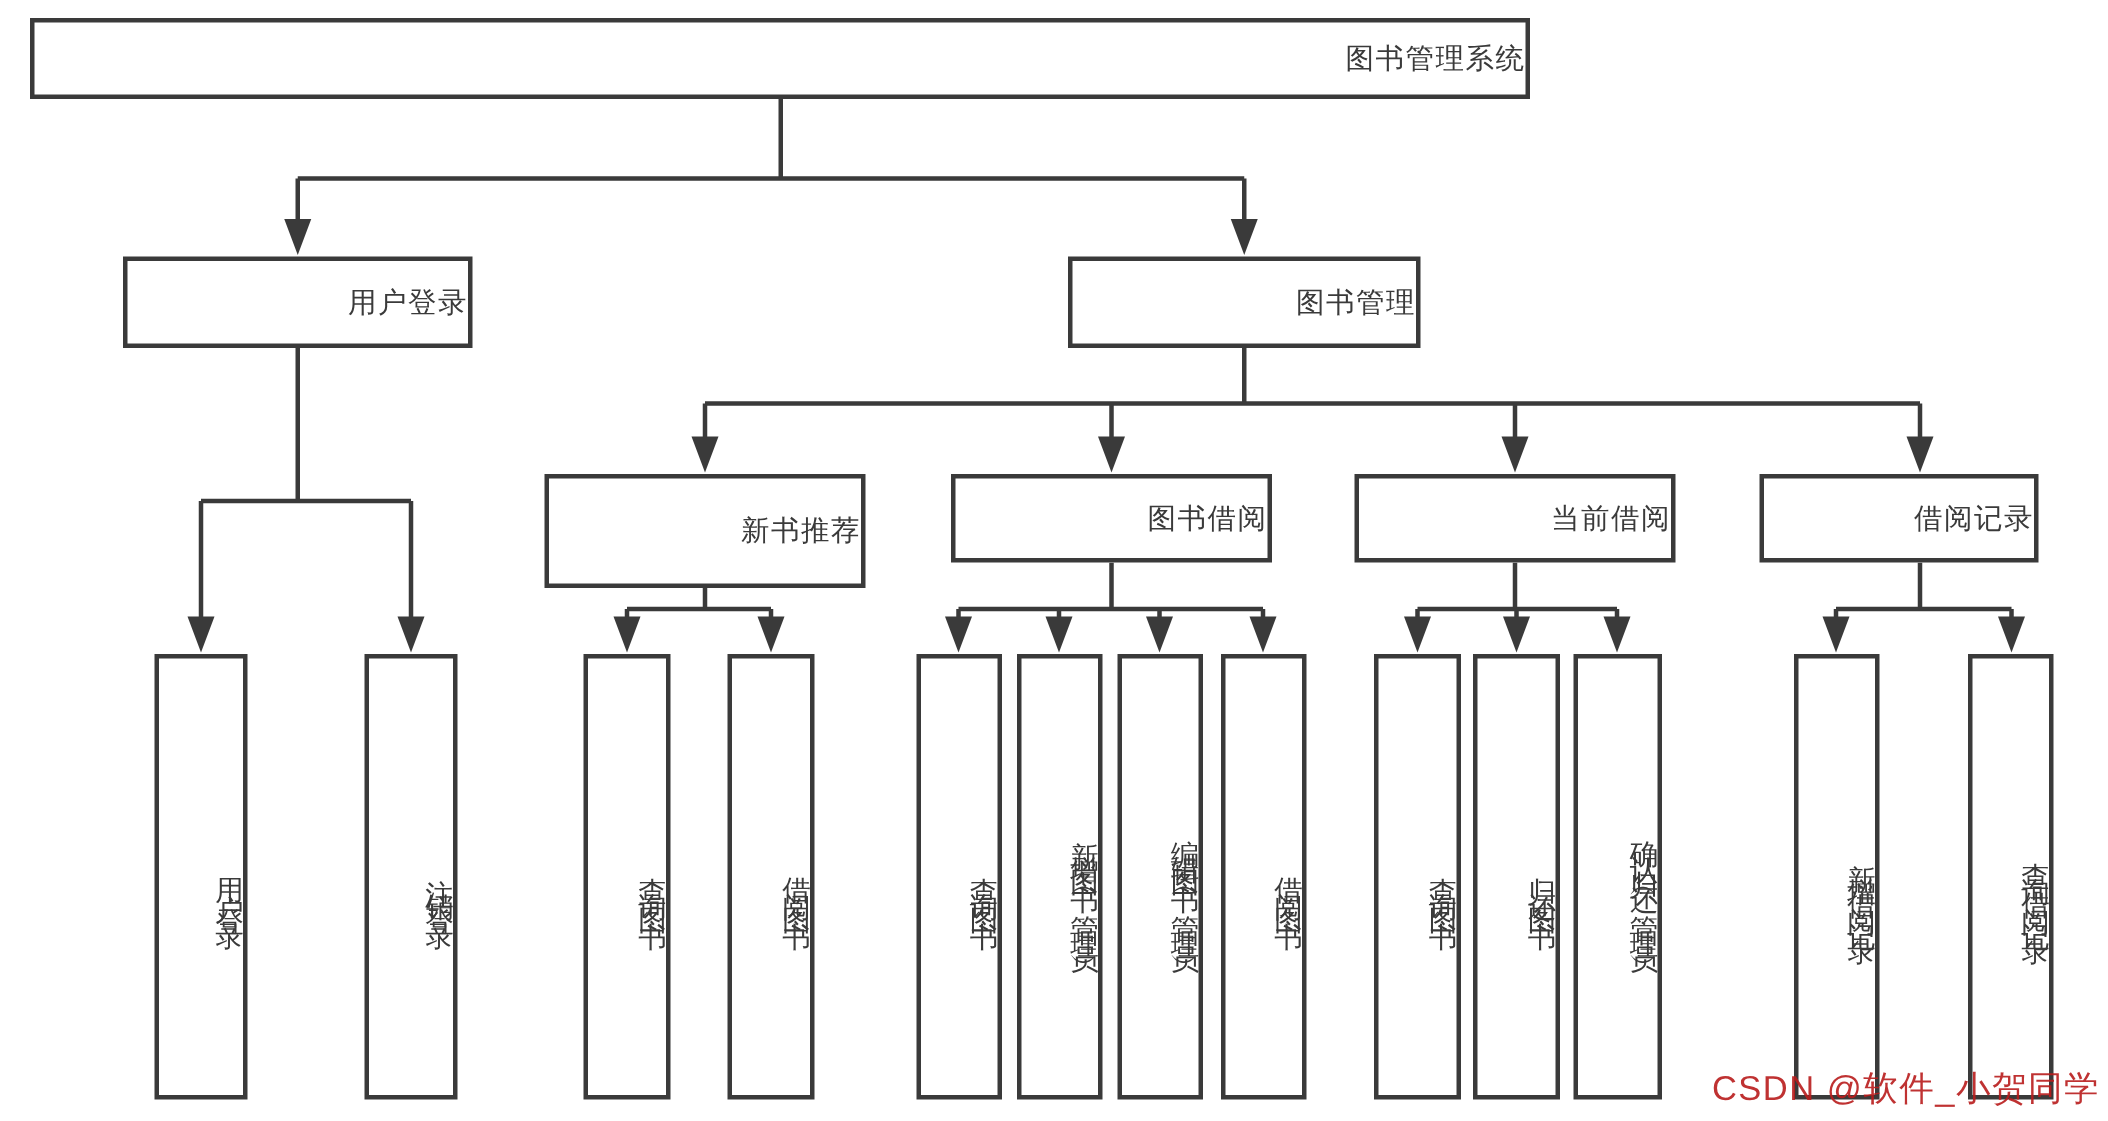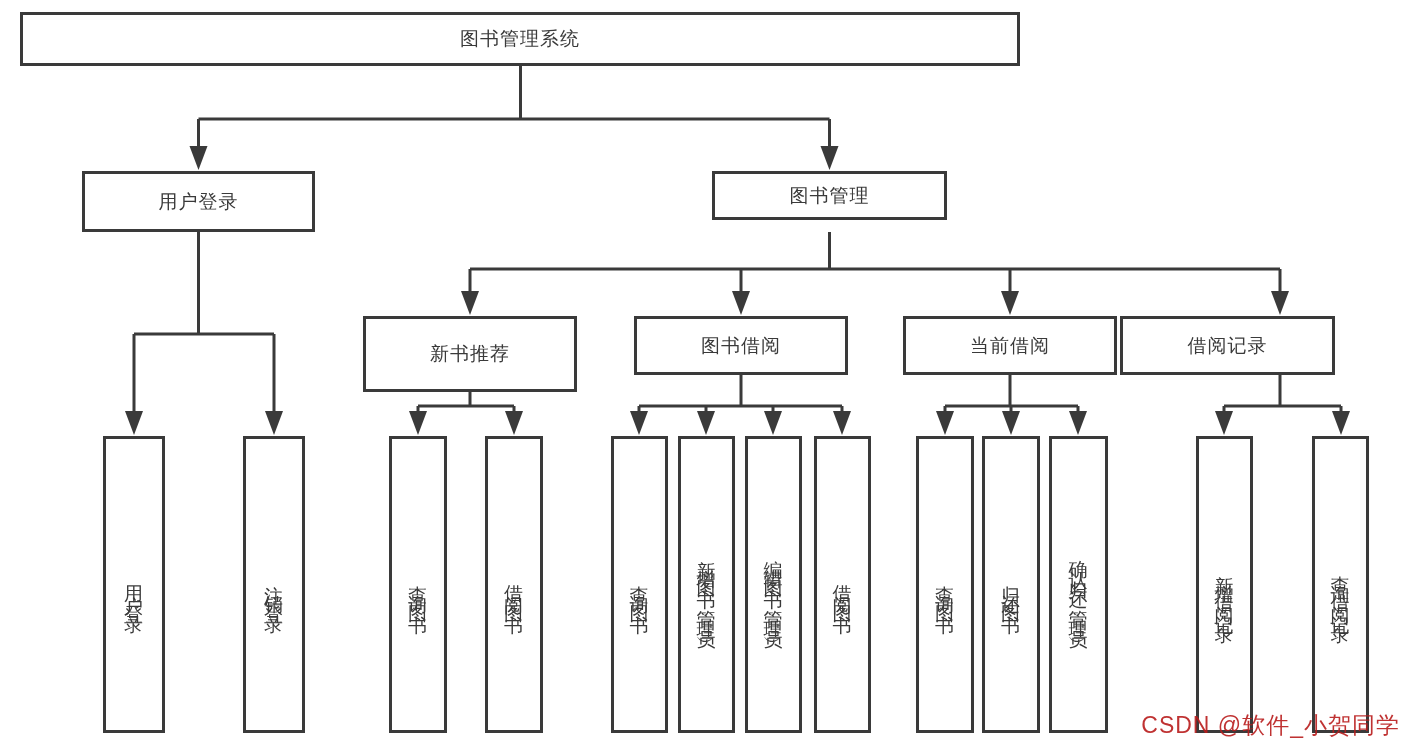--- a/index.html
+++ b/index.html
@@ -21,21 +21,21 @@
     top: 0;
     pointer-events: none;
   }
   .node {
     position: absolute;
     box-sizing: border-box;
     border: 3px solid #3a3a3a;
     background: #ffffff;
     display: flex;
     align-items: center;
-    justify-content: center;
+    justify-content: flex-end;
     color: #3a3a3a;
   }
   .node .h-label {
     font-size: 19px;
     letter-spacing: 1px;
     white-space: nowrap;
   }
   .leaf .v-label {
     writing-mode: vertical-rl;
     text-orientation: mixed;
@@ -101,34 +101,34 @@
     </g>
   </svg>
 
   <div class="node" style="left:20px;top:12px;width:1000px;height:54px">
     <span class="h-label">图书管理系统</span>
   </div>
 
   <div class="node" style="left:82px;top:171px;width:233px;height:61px">
     <span class="h-label">用户登录</span>
   </div>
-  <div class="node" style="left:712px;top:171px;width:235px;height:49px">
+  <div class="node" style="left:712px;top:171px;width:235px;height:61px">
     <span class="h-label">图书管理</span>
   </div>
 
   <div class="node" style="left:363px;top:316px;width:214px;height:76px">
     <span class="h-label">新书推荐</span>
   </div>
   <div class="node" style="left:903px;top:316px;width:214px;height:59px">
     <span class="h-label">当前借阅</span>
   </div>
   <div class="node" style="left:634px;top:316px;width:214px;height:59px">
     <span class="h-label">图书借阅</span>
   </div>
-  <div class="node" style="left:1120px;top:316px;width:215px;height:59px">
+  <div class="node" style="left:1173px;top:316px;width:186px;height:59px">
     <span class="h-label">借阅记录</span>
   </div>
 
   <div class="node leaf" style="left:103px;top:436px;width:62px;height:297px">
     <span class="v-label">用户登录</span>
   </div>
   <div class="node leaf" style="left:243px;top:436px;width:62px;height:297px">
     <span class="v-label">注销登录</span>
   </div>
 

